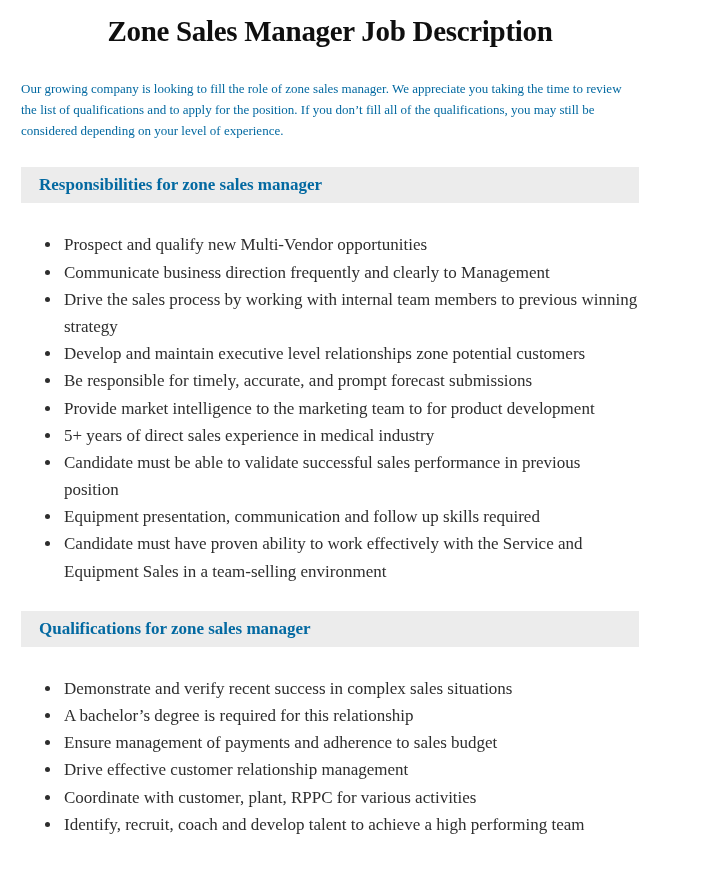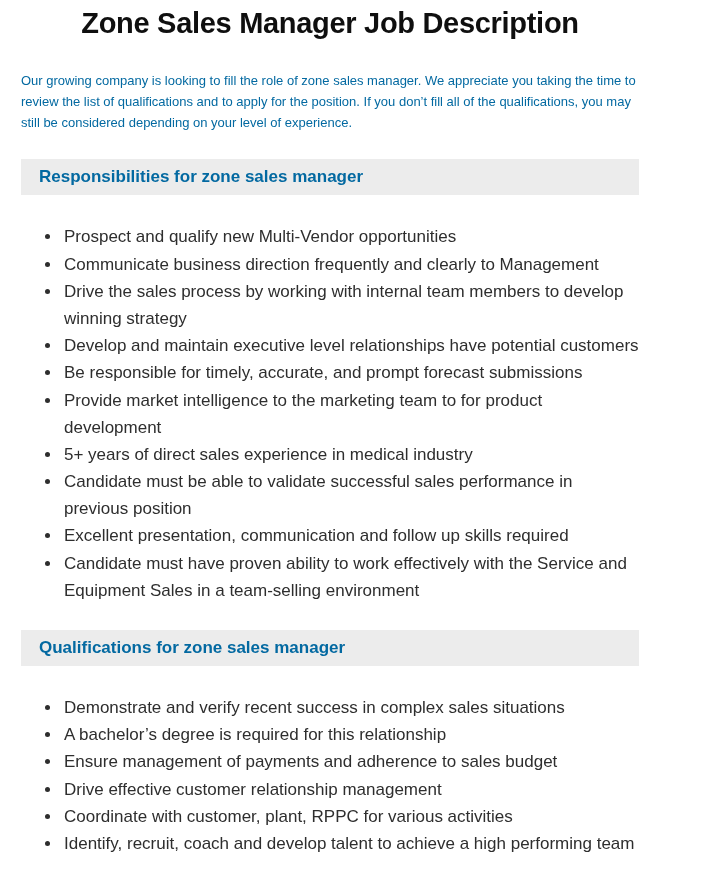--- a/index.html
+++ b/index.html
@@ -9,21 +9,22 @@
   body {
     width: 720px;
     height: 895px;
     overflow: hidden;
     font-family: "Liberation Sans", sans-serif;
     color: #2e2e2e;
     -webkit-font-smoothing: antialiased;
   }
   .page {
     width: 660px;
-    padding: 0 21px;
+    padding: 8px 21px;
+    font-family: Liberation Serif, serif;
   }
   .title {
     text-align: center;
     font-size: 29px;
     font-weight: 700;
     color: #0f0f0f;
     letter-spacing: -0.3px;
     padding-top: 7px;
     margin-bottom: 26px;
   }
@@ -61,27 +62,27 @@
 
   <h1 class="title">Zone Sales Manager Job Description</h1>
 
   <p class="intro">Our growing company is looking to fill the role of zone sales manager. We appreciate you taking the time to review the list of qualifications and to apply for the position. If you don’t fill all of the qualifications, you may still be considered depending on your level of experience.</p>
 
   <section>
     <div class="section-header">Responsibilities for zone sales manager</div>
     <ul class="bullet-list">
         <li>Prospect and qualify new Multi-Vendor opportunities</li>
         <li>Communicate business direction frequently and clearly to Management</li>
-        <li>Drive the sales process by working with internal team members to develop winning strategy</li>
-        <li>Develop and maintain executive level relationships have potential customers</li>
+        <li>Drive the sales process by working with internal team members to previous winning strategy</li>
+        <li>Develop and maintain executive level relationships zone potential customers</li>
         <li>Be responsible for timely, accurate, and prompt forecast submissions</li>
         <li>Provide market intelligence to the marketing team to for product development</li>
         <li>5+ years of direct sales experience in medical industry</li>
         <li>Candidate must be able to validate successful sales performance in previous position</li>
-        <li>Excellent presentation, communication and follow up skills required</li>
+        <li>Equipment presentation, communication and follow up skills required</li>
         <li>Candidate must have proven ability to work effectively with the Service and Equipment Sales in a team-selling environment</li>
       </ul>
   </section>
 
   <section>
     <div class="section-header">Qualifications for zone sales manager</div>
     <ul class="bullet-list">
         <li>Demonstrate and verify recent success in complex sales situations</li>
         <li>A bachelor’s degree is required for this relationship</li>
         <li>Ensure management of payments and adherence to sales budget</li>

